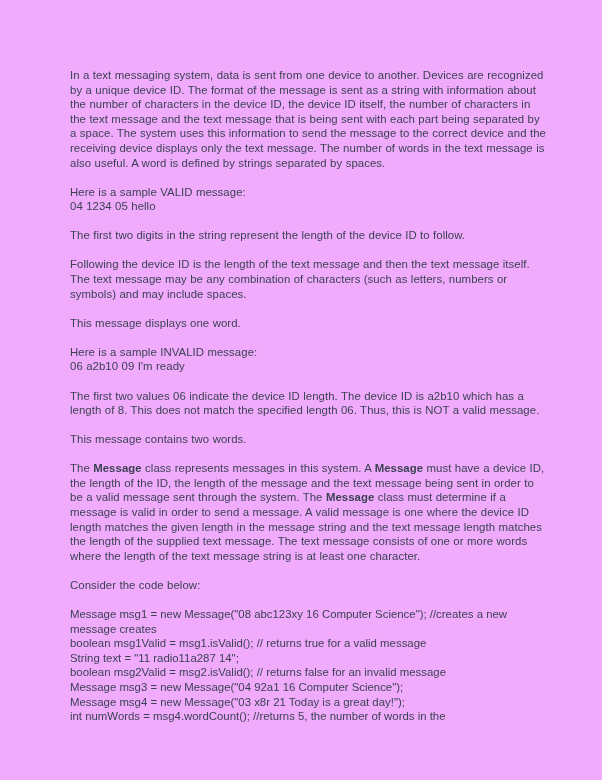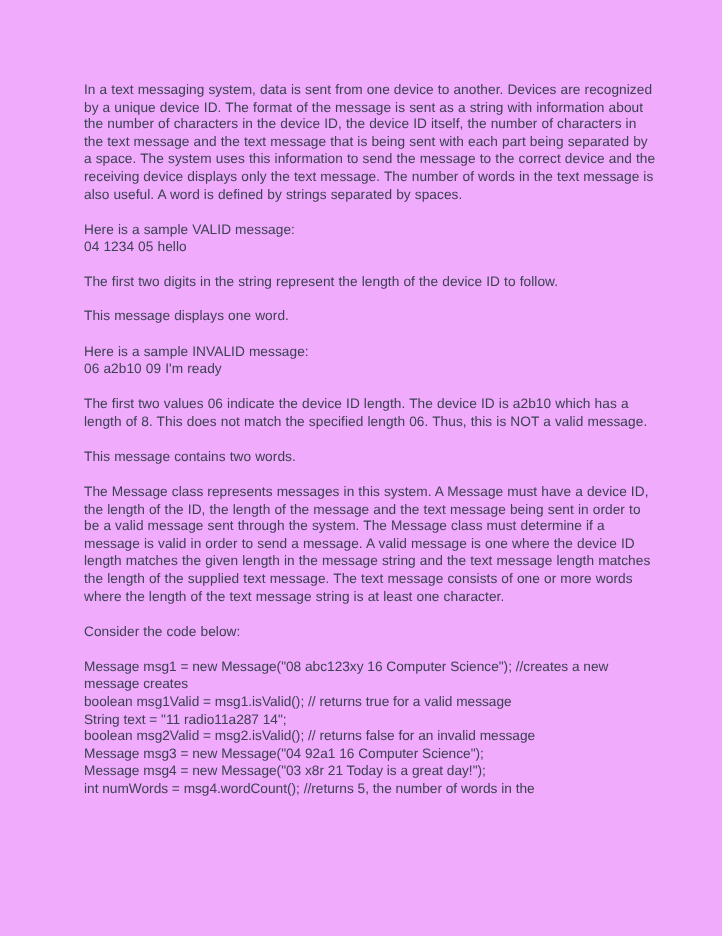--- a/index.html
+++ b/index.html
@@ -38,39 +38,40 @@
   .code-block {
     margin: 0;
   }
   .code-line {
     font-family: "Liberation Sans", sans-serif;
     font-size: 11.4px;
     line-height: 14.6px;
     white-space: pre-wrap;
   }
   b.strong {
-    font-weight: normal;
+    font-weight: bold;
   }
 </style>
 </head>
 <body>
 
 <div class="page">
   <div class="doc-body">
 
     <p class="para">In a text messaging system, data is sent from one device to another. Devices are recognized by a unique device ID. The format of the message is sent as a string with information about the number of characters in the device ID, the device ID itself, the number of characters in the text message and the text message that is being sent with each part being separated by a space. The system uses this information to send the message to the correct device and the receiving device displays only the text message. The number of words in the text message is also useful. A word is defined by strings separated by spaces.</p>
 
     <p class="para">
       <span>Here is a sample VALID message:</span><br>
       <span>04 1234 05 hello</span>
     </p>
 
     <p class="para">The first two digits in the string represent the length of the device ID to follow.</p>
 
 
+    <p class="para">Following the device ID is the length of the text message and then the text message itself. The text message may be any combination of characters (such as letters, numbers or symbols) and may include spaces.</p>
 
     <p class="para">This message displays one word.</p>
 
     <p class="para">
       <span>Here is a sample INVALID message:</span><br>
       <span>06 a2b10 09 I'm ready</span>
     </p>
 
     <p class="para">The first two values 06 indicate the device ID length. The device ID is a2b10 which has a length of 8. This does not match the specified length 06. Thus, this is NOT a valid message.</p>
 

